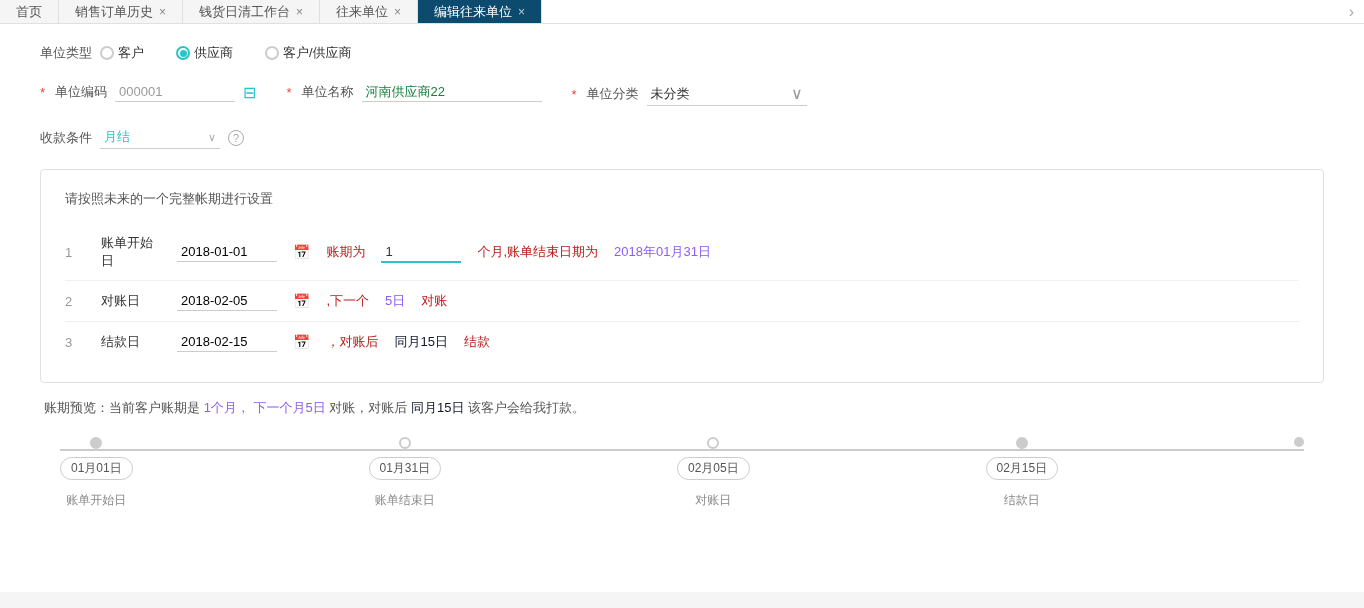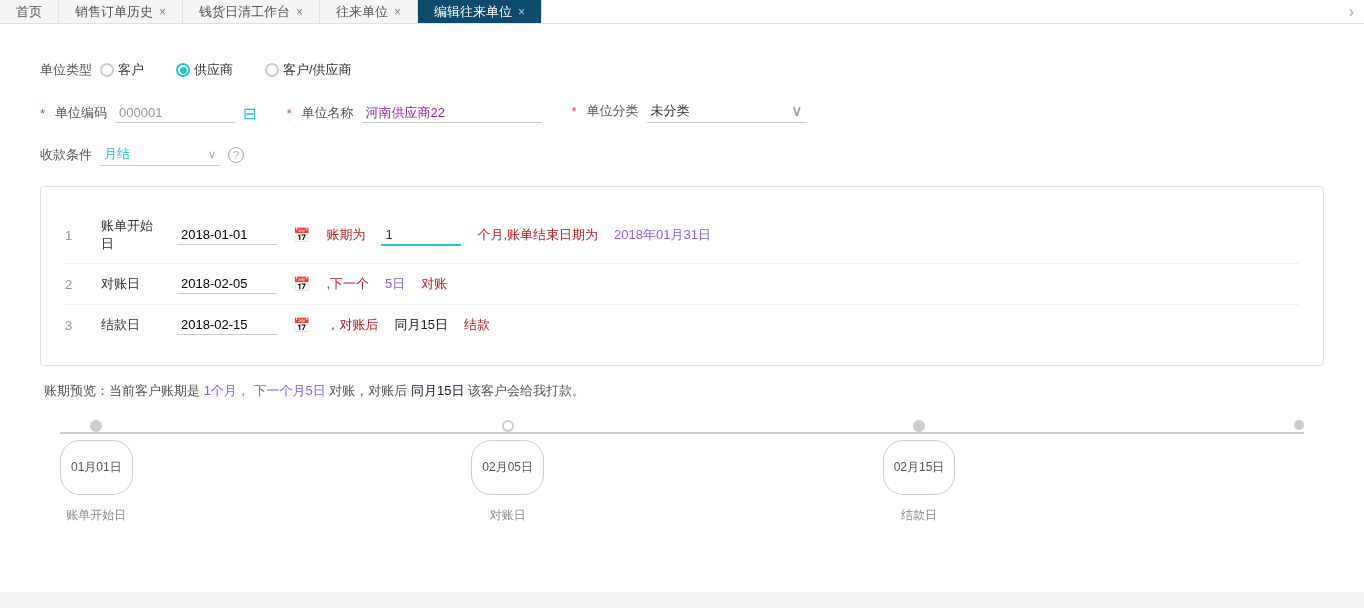--- a/index.html
+++ b/index.html
@@ -52,24 +52,23 @@
     
     .content {
       background: #fff;
       padding: 20px 40px;
       min-height: 568px;
     }
 
     
     .form-row {
       display: flex;
-      align-items: flex-end;
+      align-items: flex-start;
       margin-bottom: 20px;
       gap: 30px;
-      margin-top: 17px;
     }
     .form-group {
       display: flex;
       align-items: center;
       gap: 8px;
     }
     .form-label {
       color: #555;
       white-space: nowrap;
     }
@@ -108,21 +107,21 @@
       background: #26c6c6;
     }
 
     
     .input-field {
       border: none;
       border-bottom: 1px solid #ccc;
       outline: none;
       font-size: 13px;
       padding: 2px 4px;
-      color: #a21caf;
+      color: #15803d;
       background: transparent;
     }
     .input-field.code-field {
       width: 120px;
       color: #999;
     }
     .input-field.name-field {
       width: 180px;
     }
 
@@ -291,21 +290,21 @@
       border-radius: 50%;
       border: 2px solid #ccc;
       background: #fff;
     }
     .timeline-dot.first, .timeline-dot.last {
       background: #ccc;
     }
     .timeline-badge {
       border: 1px solid #ccc;
       border-radius: 20px;
-      padding: 18px 10px;
+      padding: 2px 10px;
       font-size: 12px;
       color: #555;
       background: #fff;
       white-space: nowrap;
     }
     .timeline-label {
       font-size: 12px;
       color: #888;
       margin-top: 4px;
     }
@@ -391,20 +390,21 @@
       <span class="form-label">收款条件</span>
       <div class="select-field">
         <span class="select-value">月结</span>
         <span class="chevron">∨</span>
       </div>
       <span class="help-icon">?</span>
     </div>
   </div>
 
   <div class="period-box">
+    <div class="period-title">请按照未来的一个完整帐期进行设置</div>
 
     <div class="period-row">
       <span class="period-num">1</span>
       <span class="period-row-label">账单开始日</span>
       <input class="period-date-input" type="text" value="2018-01-01" style="">
       <span class="calendar-icon">📅</span>
       <span class="period-desc">账期为</span>
       <input class="period-months-input" type="text" value="1" style="">
       <span class="period-desc">个月,账单结束日期为</span>
       <span class="highlight-orange">2018年01月31日</span>
@@ -443,20 +443,25 @@
   <div class="timeline">
     <div class="timeline-line"></div>
     <div class="timeline-points">
       <div class="timeline-point">
         <div class="timeline-dot first"></div>
         <div class="timeline-badge">01月01日</div>
         <div class="timeline-label">账单开始日</div>
       </div>
       <div class="timeline-point">
         <div class="timeline-dot"></div>
+        <div class="timeline-badge">01月31日</div>
+        <div class="timeline-label">账单结束日</div>
+      </div>
+      <div class="timeline-point">
+        <div class="timeline-dot"></div>
         <div class="timeline-badge">02月05日</div>
         <div class="timeline-label">对账日</div>
       </div>
       <div class="timeline-point">
         <div class="timeline-dot last"></div>
         <div class="timeline-badge">02月15日</div>
         <div class="timeline-label">结款日</div>
       </div>
       <div class="timeline-end-dot"></div>
     </div>

